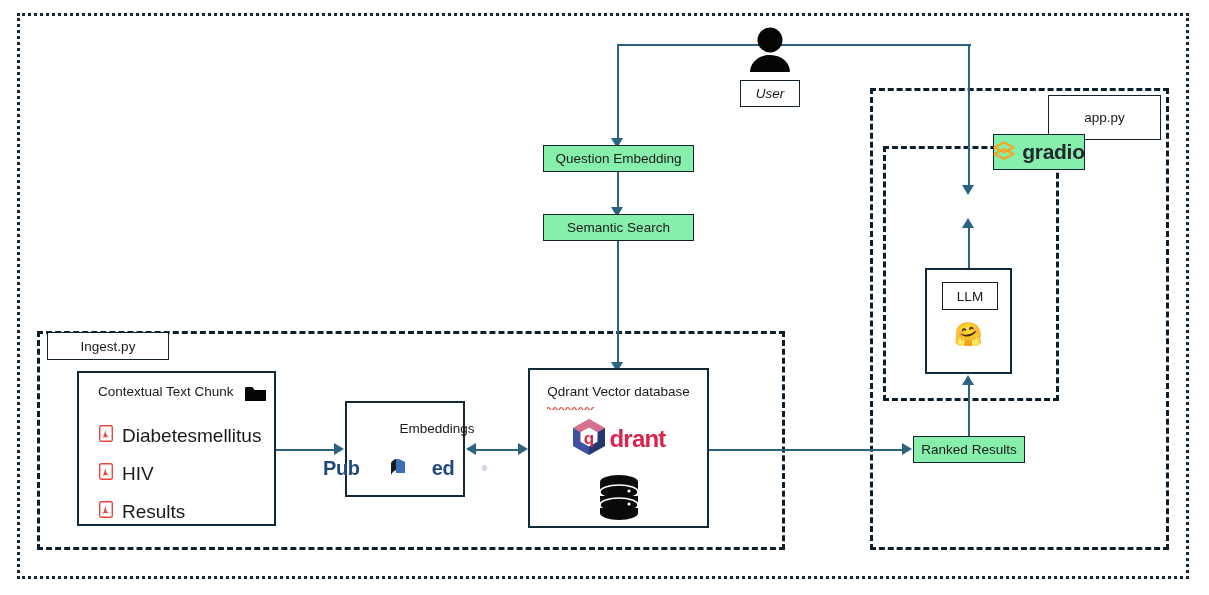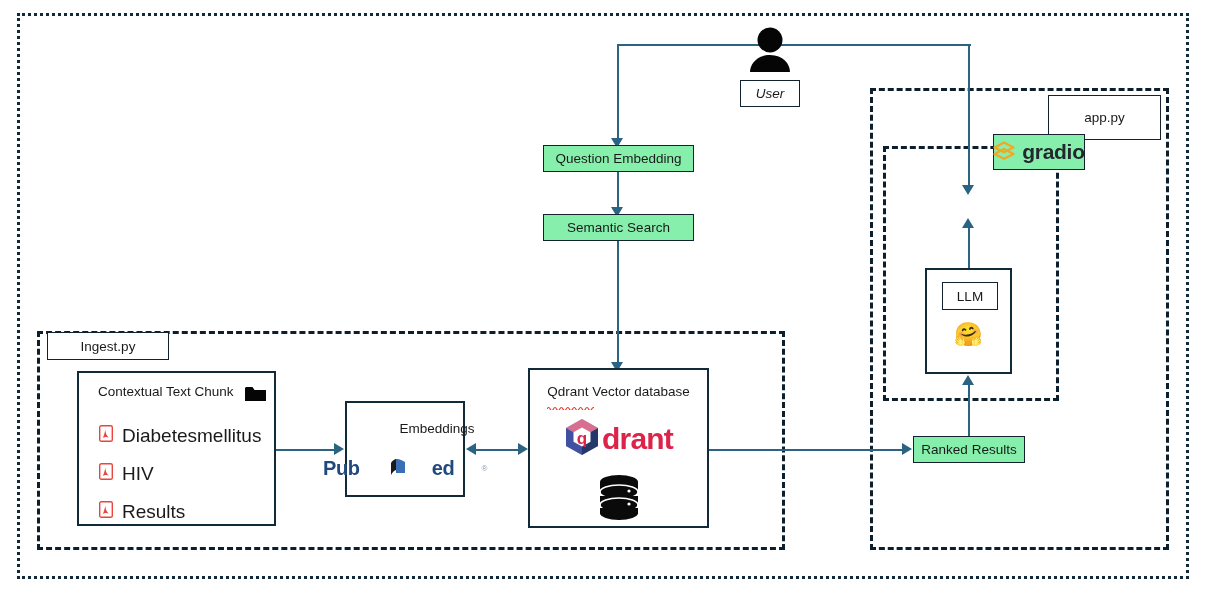--- a/index.html
+++ b/index.html
@@ -141,21 +141,21 @@
     color: #8a9ab3;
     margin-left: 1px;
   }
 
   
   .qdrant-wm {
     display: flex;
     align-items: center;
   }
   .qdrant-wm .word {
-    font-size: 30px;
+    font-size: 24px;
     font-weight: bold;
     color: #dc244b;
     letter-spacing: -0.8px;
     margin-left: 2px;
   }
 
   
   .gradio-wm {
     display: flex;
     align-items: center;

